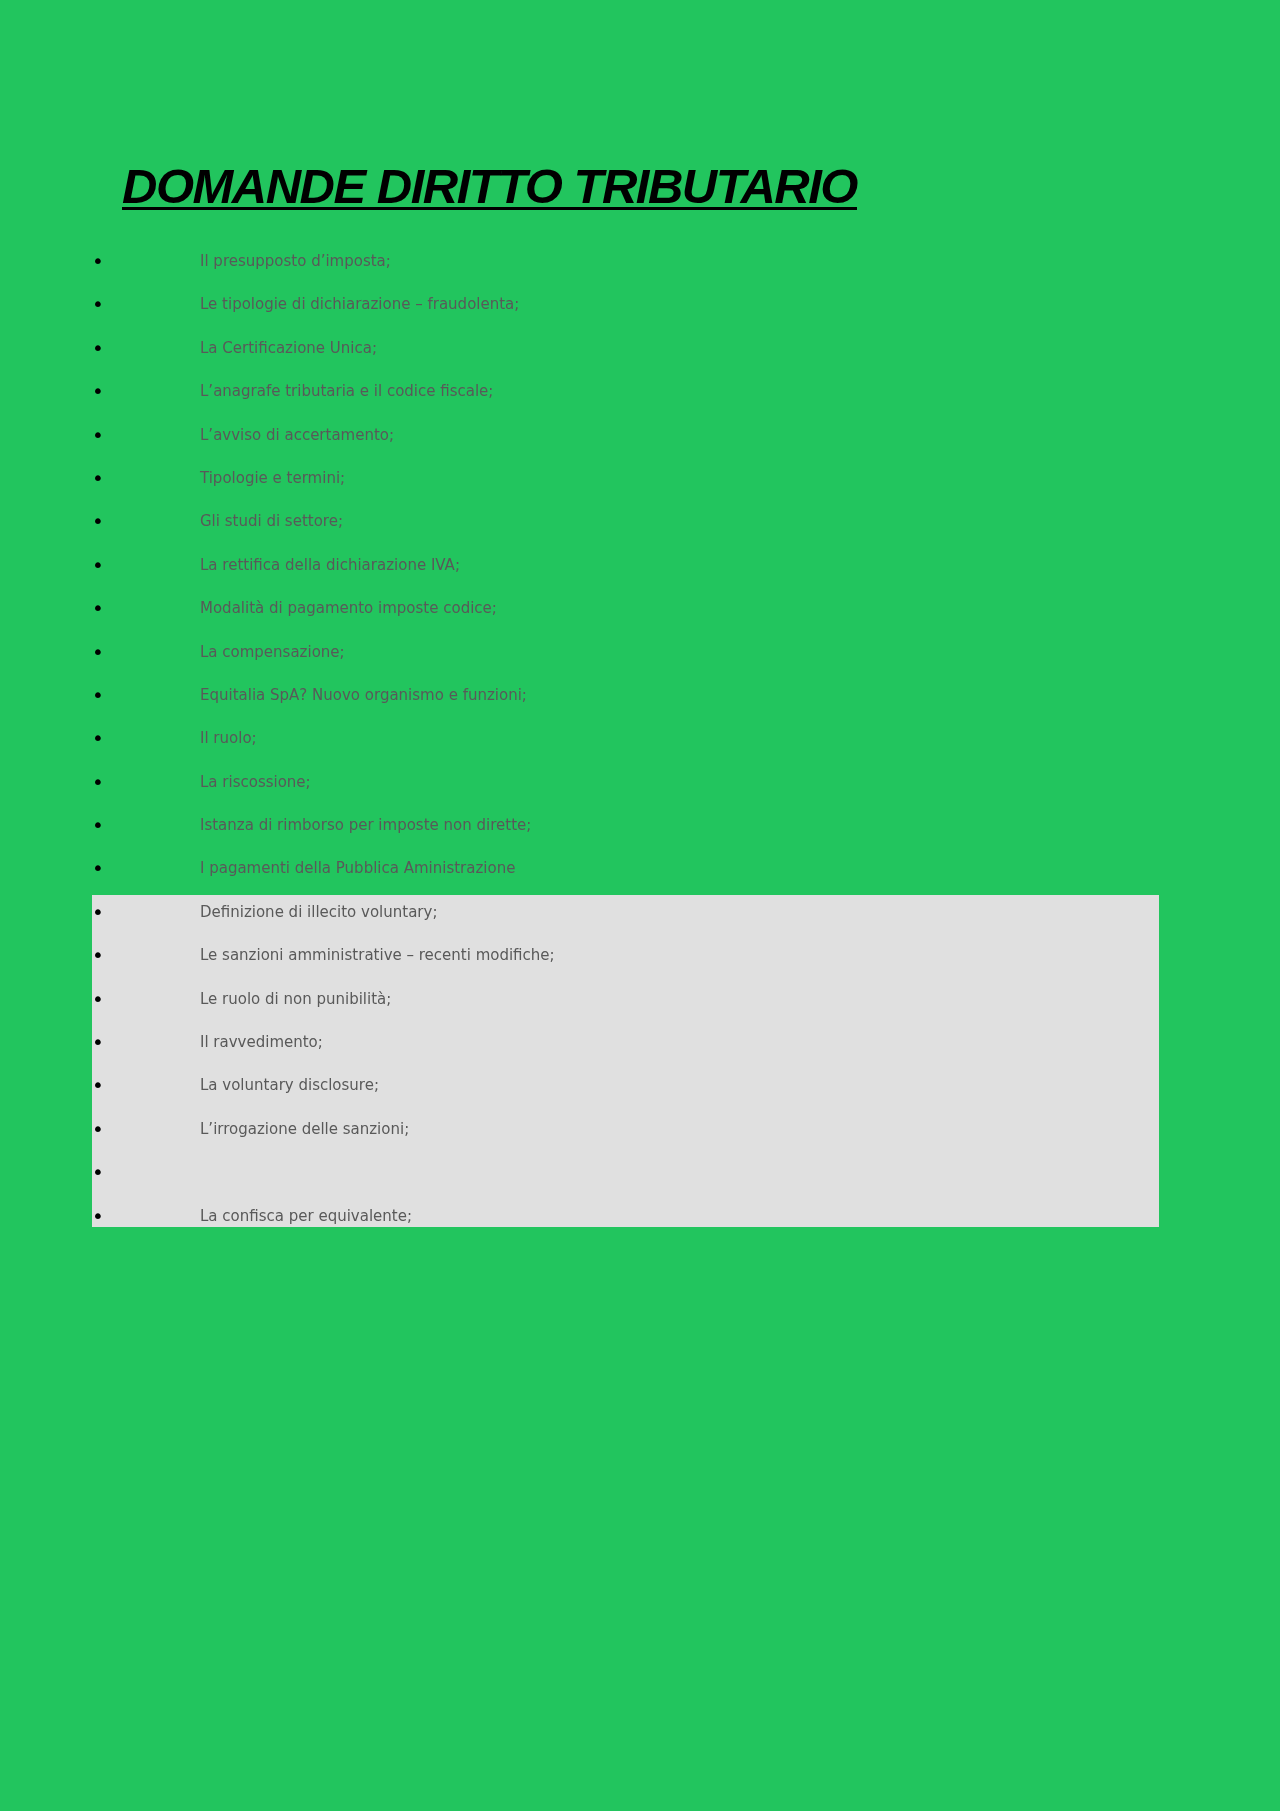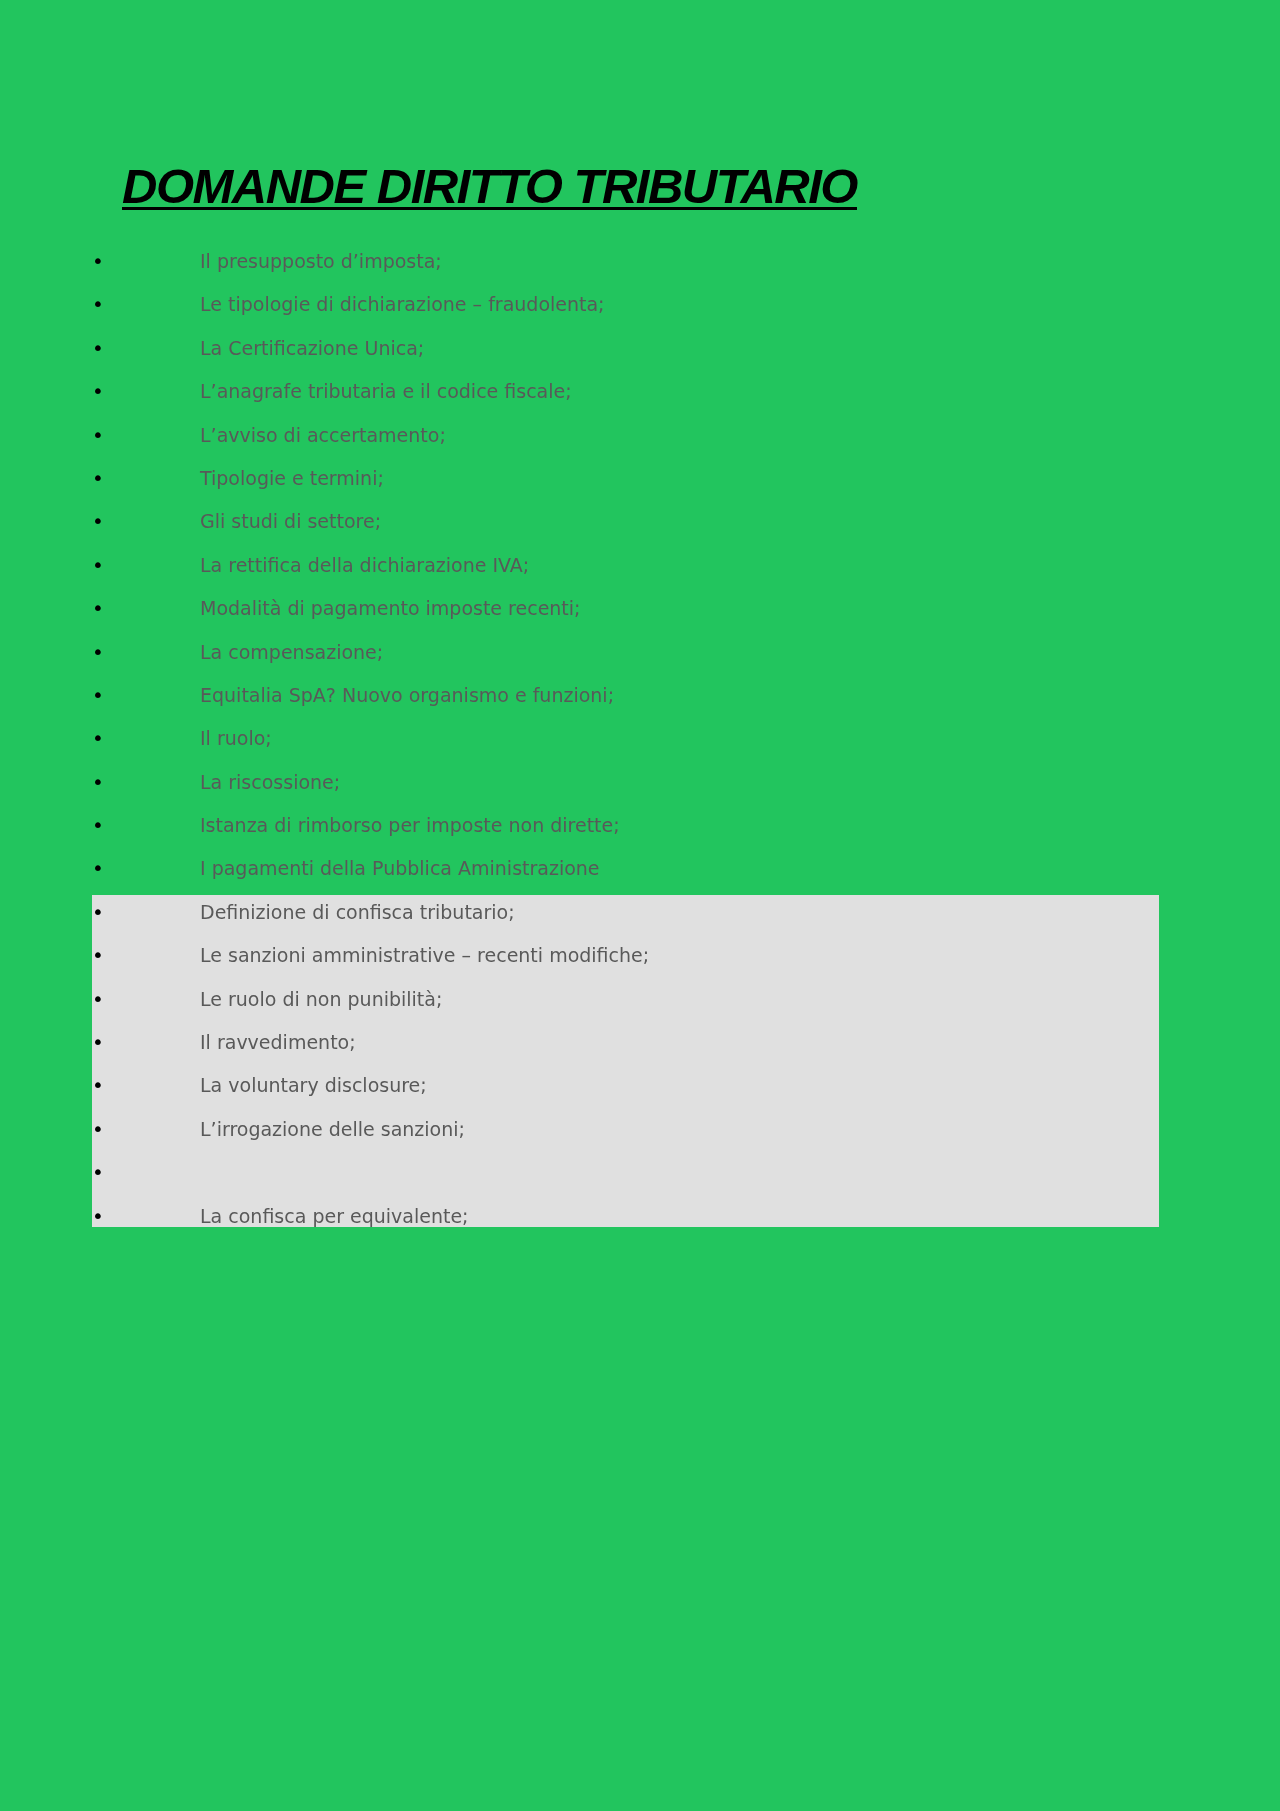--- a/index.html
+++ b/index.html
@@ -67,21 +67,21 @@
       text-align: center;
       font-family: "DejaVu Sans", sans-serif;
       font-size: 20px;
       color: #000000;
     }
     .topic-text {
       position: absolute;
       left: 200px;
       top: 0;
       font-family: "DejaVu Sans", sans-serif;
-      font-size: 19px;
+      font-size: 15px;
       color: #595959;
       white-space: nowrap;
     }
   </style>
 </head>
 <body>
 
 <div class="page">
   <h1 class="doc-title">DOMANDE DIRITTO TRIBUTARIO</h1>
 
@@ -115,21 +115,21 @@
     <li class="topic-item">
         <span class="bullet">•</span>
         <span class="topic-text">Gli studi di settore;</span>
       </li>
     <li class="topic-item">
         <span class="bullet">•</span>
         <span class="topic-text">La rettifica della dichiarazione IVA;</span>
       </li>
     <li class="topic-item">
         <span class="bullet">•</span>
-        <span class="topic-text">Modalità di pagamento imposte recenti;</span>
+        <span class="topic-text">Modalità di pagamento imposte codice;</span>
       </li>
     <li class="topic-item">
         <span class="bullet">•</span>
         <span class="topic-text">La compensazione;</span>
       </li>
     <li class="topic-item">
         <span class="bullet">•</span>
         <span class="topic-text">Equitalia SpA? Nuovo organismo e funzioni;</span>
       </li>
     <li class="topic-item">
@@ -143,21 +143,21 @@
     <li class="topic-item">
         <span class="bullet">•</span>
         <span class="topic-text">Istanza di rimborso per imposte non dirette;</span>
       </li>
     <li class="topic-item">
         <span class="bullet">•</span>
         <span class="topic-text">I pagamenti della Pubblica Aministrazione</span>
       </li>
     <li class="topic-item">
         <span class="bullet">•</span>
-        <span class="topic-text">Definizione di confisca tributario;</span>
+        <span class="topic-text">Definizione di illecito voluntary;</span>
       </li>
     <li class="topic-item">
         <span class="bullet">•</span>
         <span class="topic-text">Le sanzioni amministrative – recenti modifiche;</span>
       </li>
     <li class="topic-item">
         <span class="bullet">•</span>
         <span class="topic-text">Le ruolo di non punibilità;</span>
       </li>
     <li class="topic-item">

